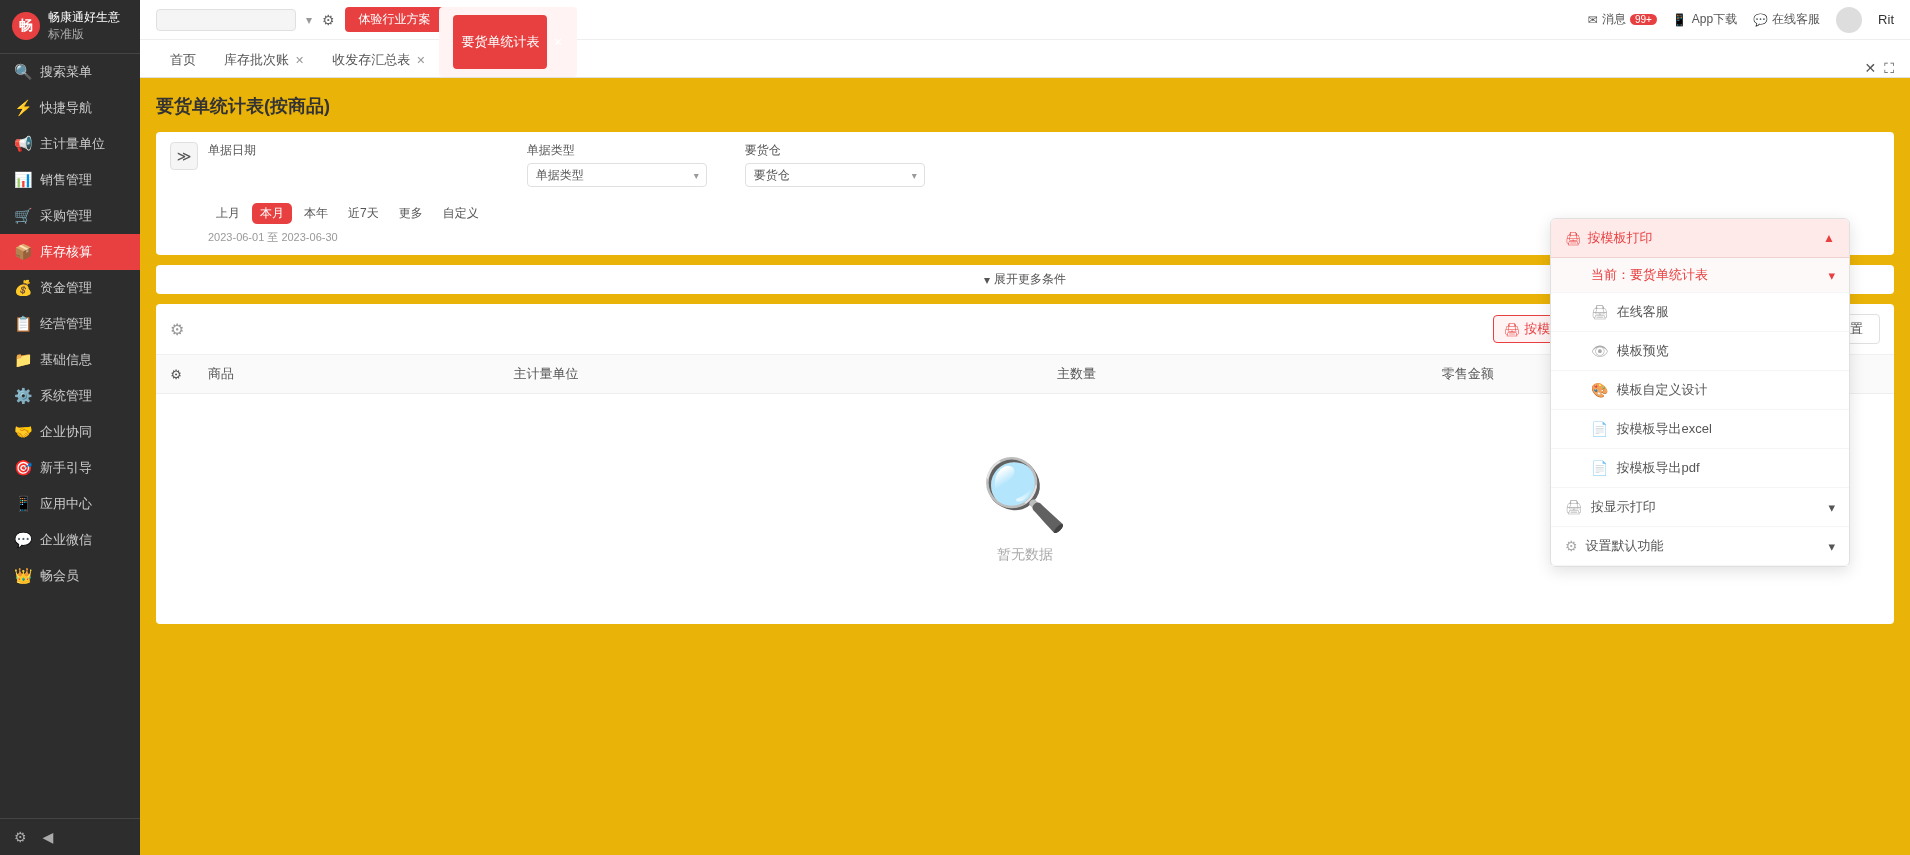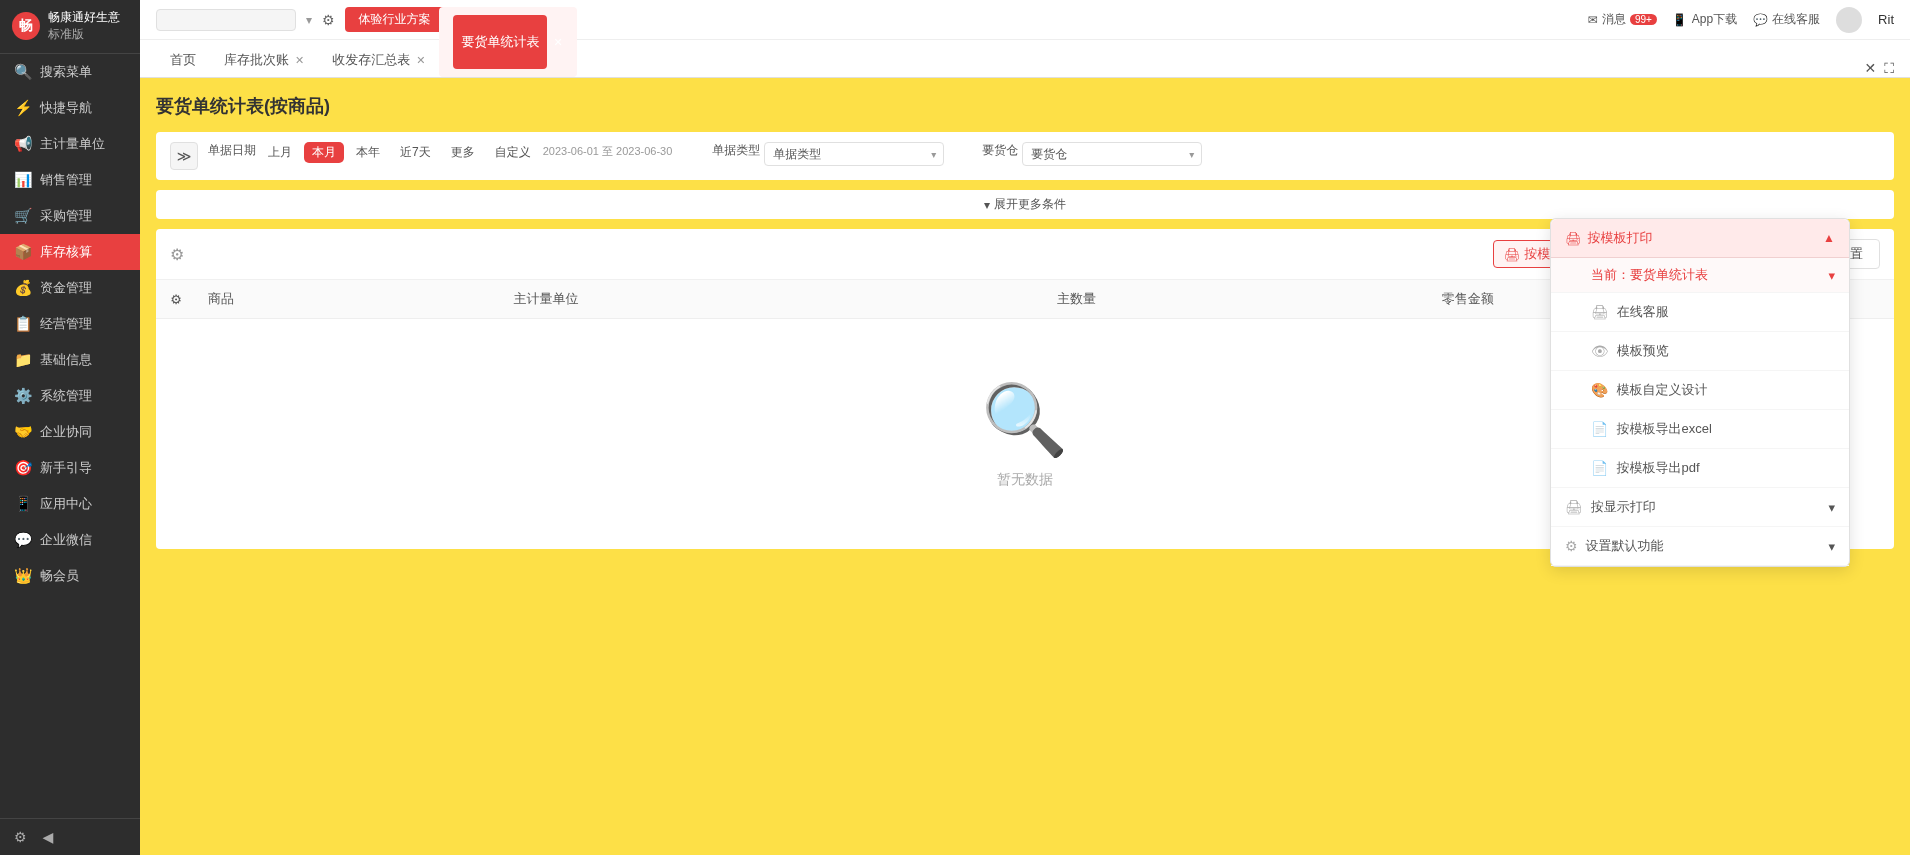--- a/index.html
+++ b/index.html
@@ -98,38 +98,38 @@
     .tab-close { font-size: 11px; color: #999; cursor: pointer; }
     .tab-active-btn {
       background: #e84040; color: white; border-radius: 4px; padding: 18px 8px;
     }
     .tab-window-btns {
       margin-left: auto; display: flex; gap: 8px;
     }
     .tab-window-btn { color: #555; cursor: pointer; font-size: 14px; }
 
     
-    .content { flex: 1; overflow: auto; padding: 16px; background: #fde047; position: relative; }
+    .content { flex: 1; overflow: auto; padding: 16px; background: #eab308; position: relative; }
 
     
     .page-title { font-size: 18px; font-weight: bold; color: #333; margin-bottom: 14px; }
 
     
     .filter-bar {
       background: #fff; border-radius: 4px; padding: 10px 14px;
       margin-bottom: 10px; display: flex; align-items: flex-start; gap: 10px;
     }
     .filter-expand-btn {
       background: #f5f5f5; border: 1px solid #e0e0e0; color: #555;
       border-radius: 4px; width: 28px; height: 28px;
       display: flex; align-items: center; justify-content: center; cursor: pointer; font-size: 14px;
     }
-    .filter-group { display: flex; flex-direction: row; gap: 4px; }
+    .filter-group { display: flex; flex-direction: column; gap: 4px; }
     .filter-label { font-size: 12px; color: #555; }
-    .filter-dates { display: flex; align-items: flex-start; gap: 4px; font-size: 12px; color: #555; }
+    .filter-dates { display: flex; align-items: flex-start; gap: 4px; font-size: 12px; color: #555; margin-top: 40px; }
     .date-btn {
       padding: 2px 8px; border-radius: 3px; cursor: pointer; color: #555; font-size: 12px;
     }
     .date-btn.active { background: #e84040; color: white; border-radius: 5px; }
     .filter-date-range { font-size: 11px; color: #999; margin-top: 2px; }
     .filter-select {
       border: 1px solid #e0e0e0; border-radius: 4px; padding: 4px 24px 4px 8px;
       font-size: 12px; color: #555; background: white; min-width: 180px; cursor: pointer;
       appearance: none; position: relative;
     }

